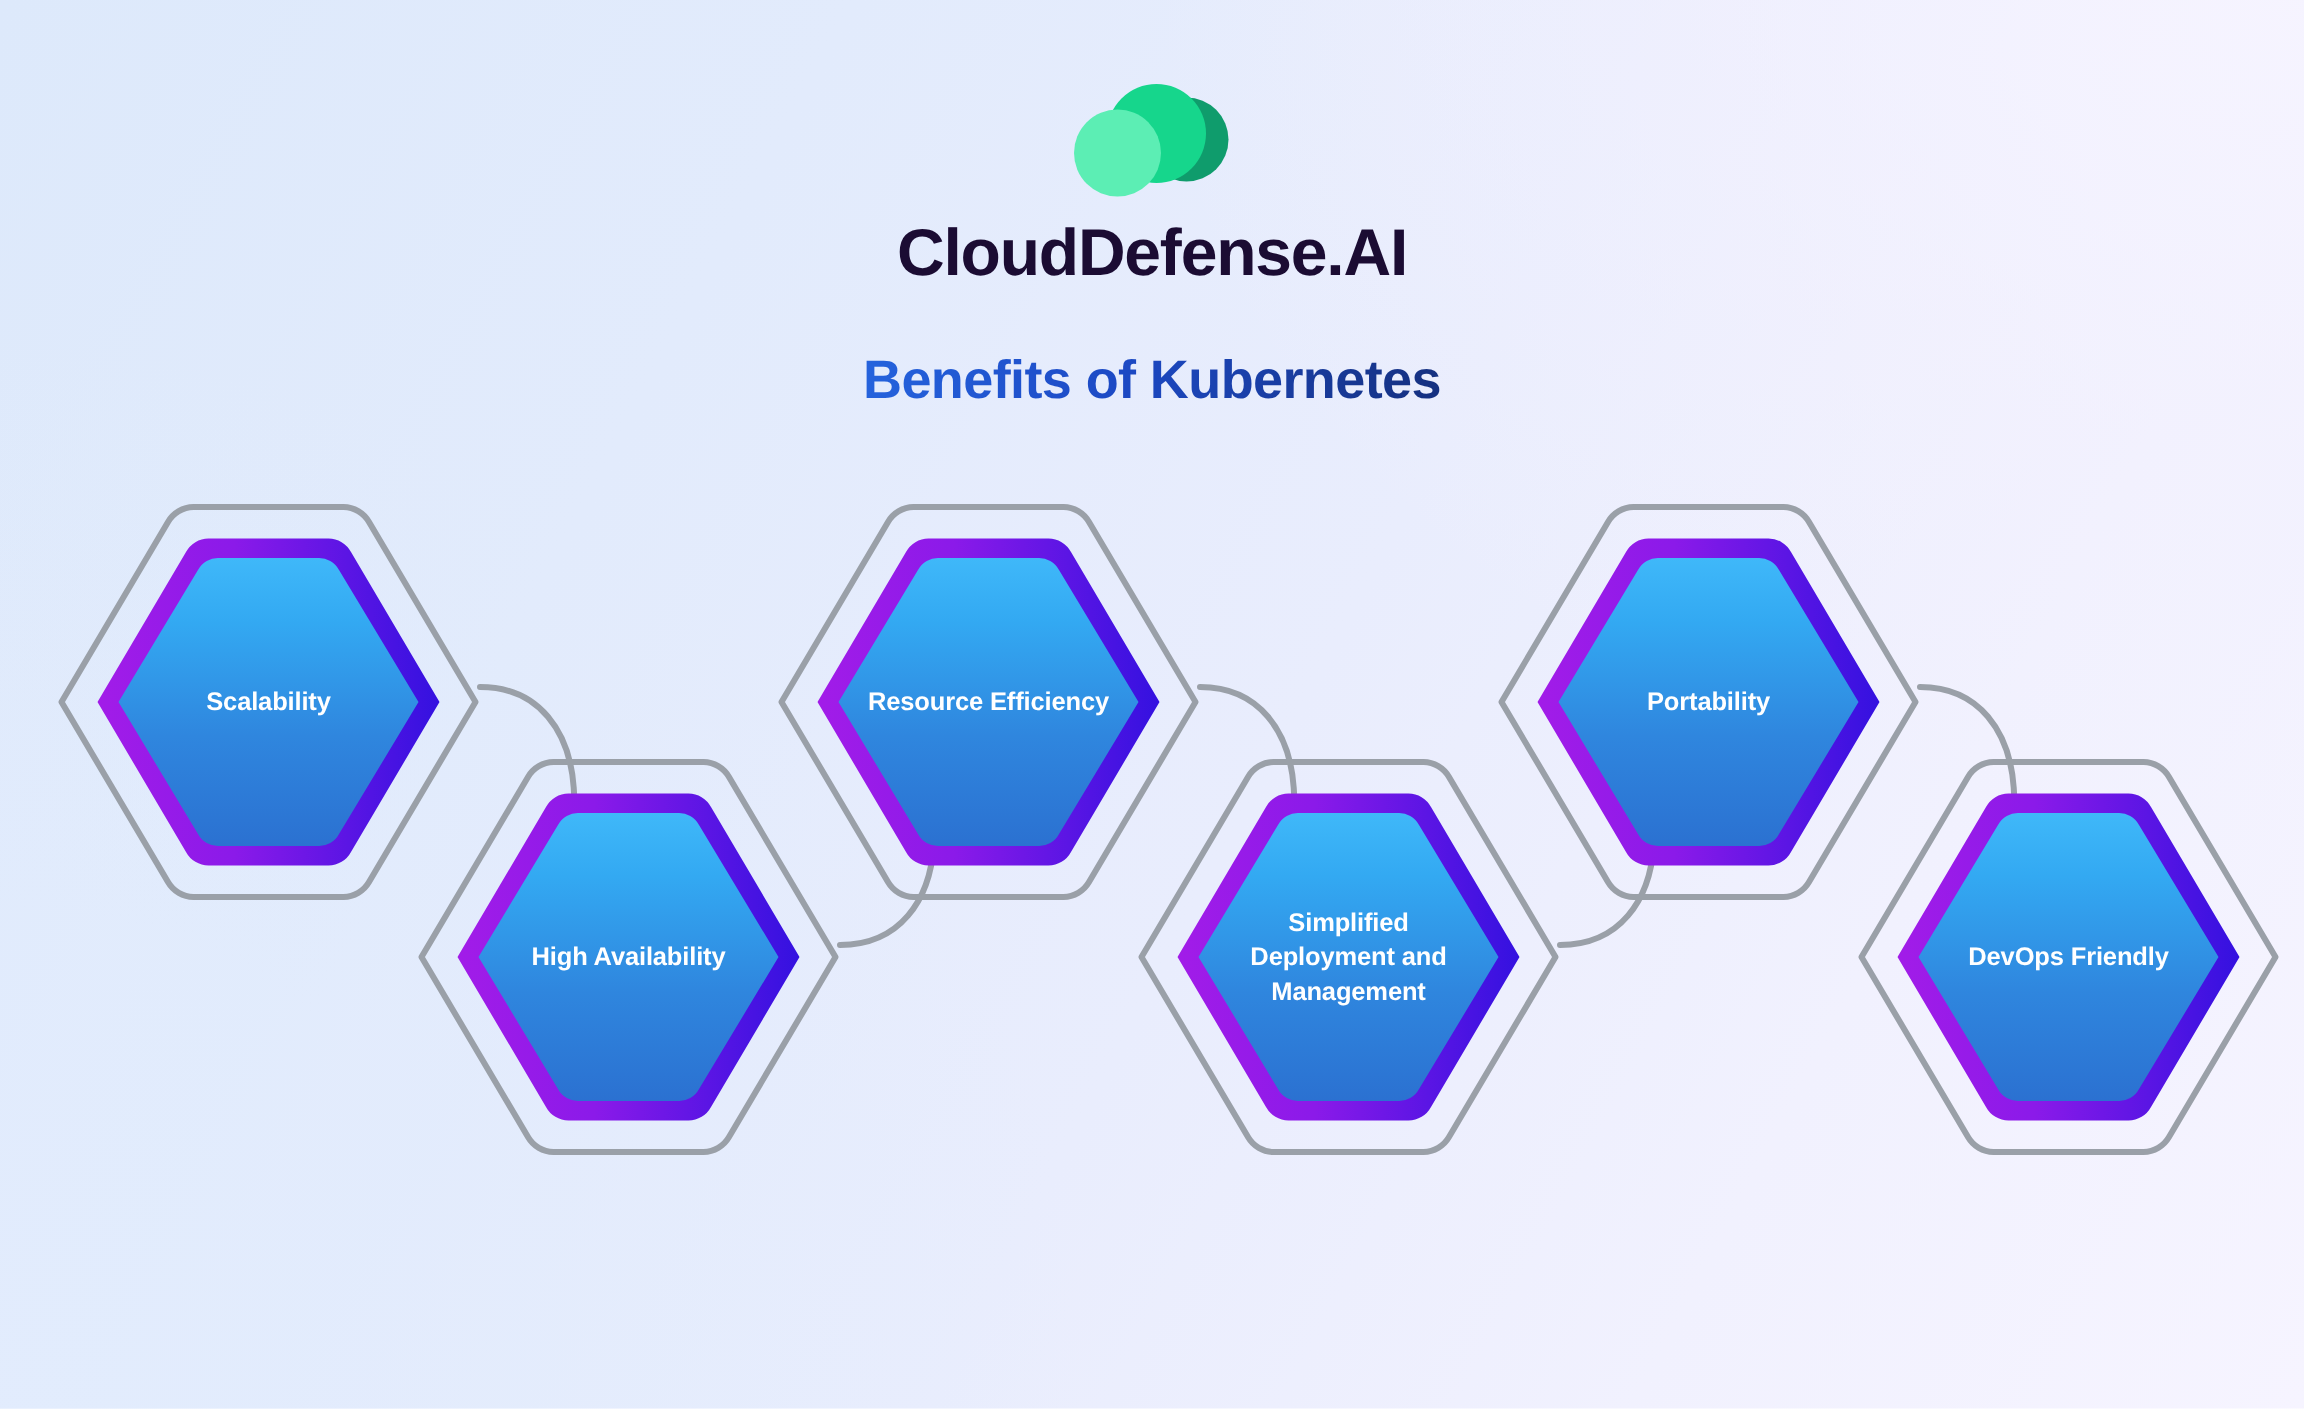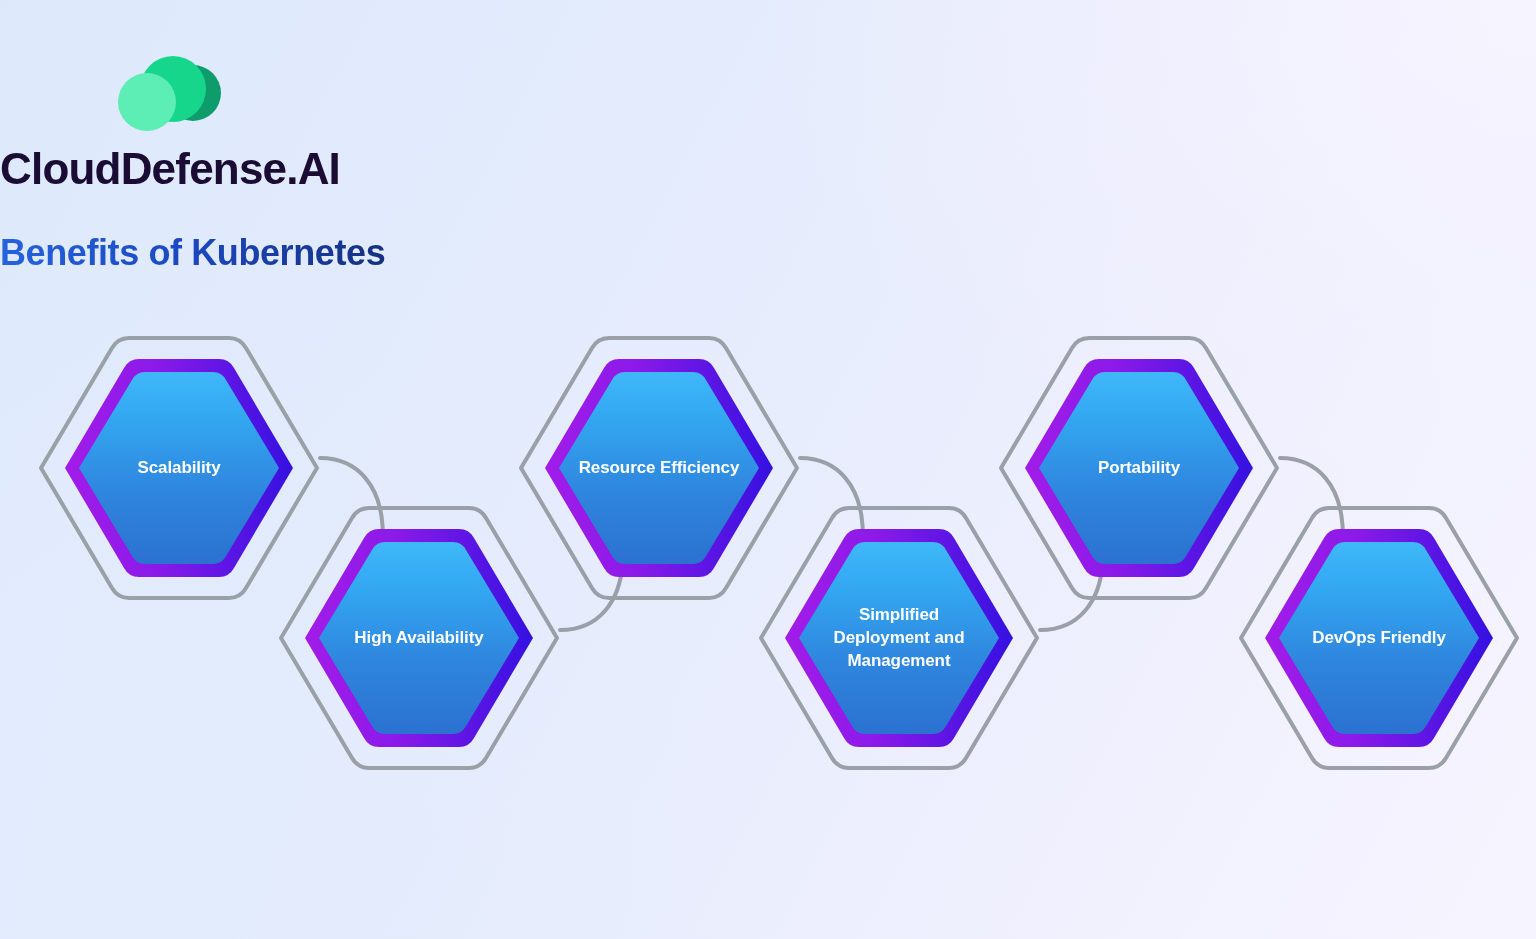--- a/index.html
+++ b/index.html
@@ -21,22 +21,21 @@
         rgba(226,236,253,0.9) 0%, rgba(226,236,253,0.3) 55%, rgba(226,236,253,0) 80%),
       linear-gradient(118deg, #dde9fb 0%, #e2ebfc 28%, #e9edfd 55%, #f1f1fe 78%, #f6f4ff 100%);
   }
 
   
   .header {
     position:absolute;
     left:0; right:0; top:0;
     display:flex;
     flex-direction:column;
-    align-items:flex-start;
-    gap:16px;
+    align-items:center;
   }
 
   .logo-block {
     margin-top:55px;
     display:flex;
     flex-direction:column;
     align-items:center;
   }
 
   .logo-mark { width:120px; height:78px; display:block; }
@@ -45,21 +44,21 @@
     margin-top:14px;
     font-size:44px;
     font-weight:bold;
     letter-spacing:-0.8px;
     color:#1b0c33;
     line-height:1;
     white-space:nowrap;
   }
 
   .page-title {
-    margin-top:28px;
+    margin-top:44px;
     font-size:36px;
     font-weight:bold;
     letter-spacing:-0.4px;
     line-height:1;
     white-space:nowrap;
     background:linear-gradient(96deg, #2563dd 0%, #1c49c4 45%, #15307f 100%);
     -webkit-background-clip:text;
     background-clip:text;
     color:transparent;
     -webkit-text-fill-color:transparent;

